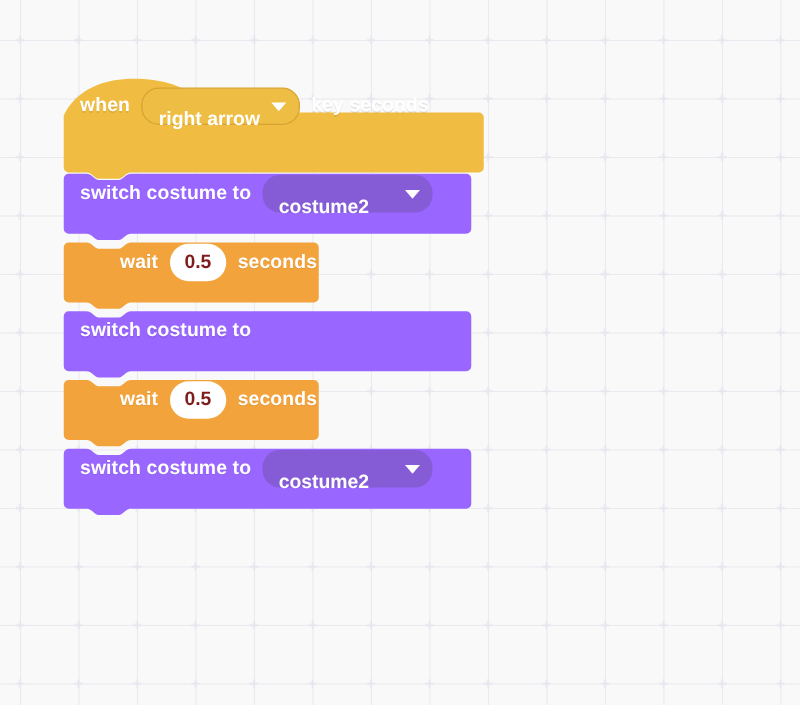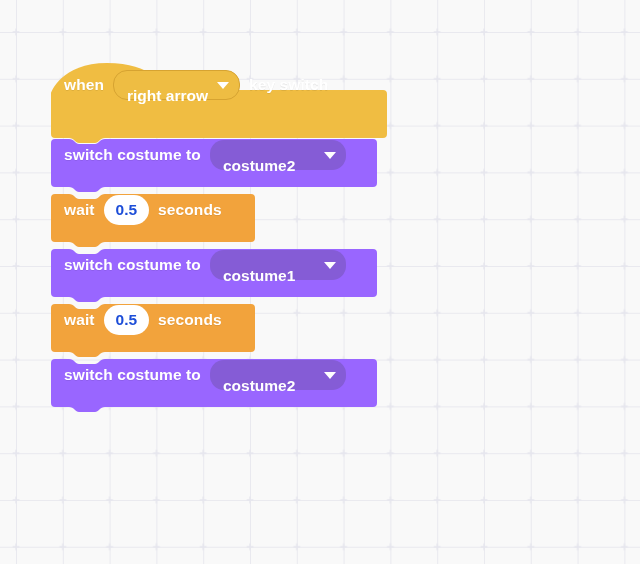--- a/index.html
+++ b/index.html
@@ -118,35 +118,35 @@
   .dropdown-purple {
     background-color: #855CD6;
     gap: 20px;
   }
 
   
   .stack-block { height: 55px; }
   .stack-block .block-content { height: 32px; }
 
   .w-costume { width: 326px; }
-  .w-wait    { width: 204px; }
+  .w-wait    { width: 204px; padding-left: 32px; }
 
   
   .num-input {
     display: inline-flex;
     align-items: center;
     justify-content: center;
     background: #FFFFFF;
     border-radius: 16px;
     height: 30px;
     min-width: 42px;
     padding: 0 12px;
     margin: 0 9px;
     box-sizing: border-box;
-    color: #1d4ed8;
+    color: #7f1d1d;
     font-size: 15.5px;
     font-weight: bold;
     cursor: text;
   }
 </style>
 </head>
 <body>
 
 <div id="workspace">
 
@@ -181,21 +181,21 @@
                  L 4 76
                  A 4 4 0 0 1 0 72
                  Z" fill="#F0BD42"></path>
       </svg>
       <div class="block-content">
         <span class="block-label">when</span>
         <span class="dropdown dropdown-yellow">
           <span class="dd-text">right arrow</span>
           <span class="dd-arrow"></span>
         </span>
-        <span class="block-label">key switch</span>
+        <span class="block-label">key seconds</span>
       </div>
     </div>
 
     <div class="block-row stack-block w-costume">
       <svg class="block-svg" width="330" height="60" viewBox="0 0 330 60" xmlns="http://www.w3.org/2000/svg">
         <path d="M0 4
                  A 4 4 0 0 1 4 0
                  L 18 0
                  C 23 0, 24.5 5, 28 5
                  L 44 5
@@ -263,24 +263,20 @@
                  L 54 48
                  C 49 48, 47.5 53, 44 53
                  L 28 53
                  C 24.5 53, 23 48, 18 48
                  L 4 48
                  A 4 4 0 0 1 0 44
                  Z" fill="#9966FF"></path>
       </svg>
       <div class="block-content">
         <span class="block-label">switch costume to</span>
-        <span class="dropdown dropdown-purple">
-          <span class="dd-text">costume1</span>
-          <span class="dd-arrow"></span>
-        </span>
       </div>
     </div>
 
     <div class="block-row stack-block w-wait">
       <svg class="block-svg" width="208" height="60" viewBox="0 0 208 60" xmlns="http://www.w3.org/2000/svg">
         <path d="M0 4
                  A 4 4 0 0 1 4 0
                  L 18 0
                  C 23 0, 24.5 5, 28 5
                  L 44 5

